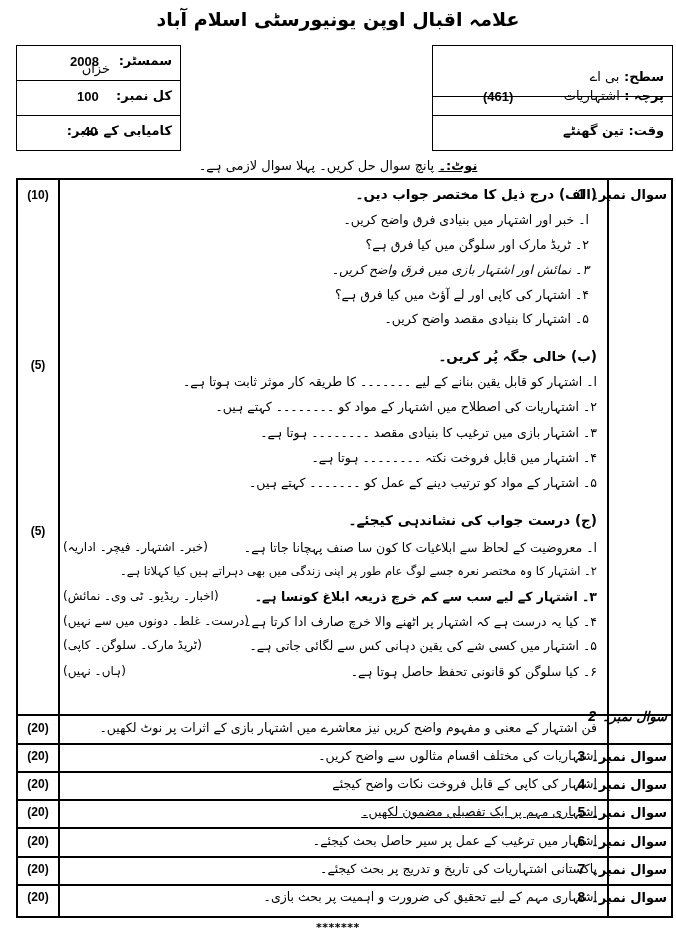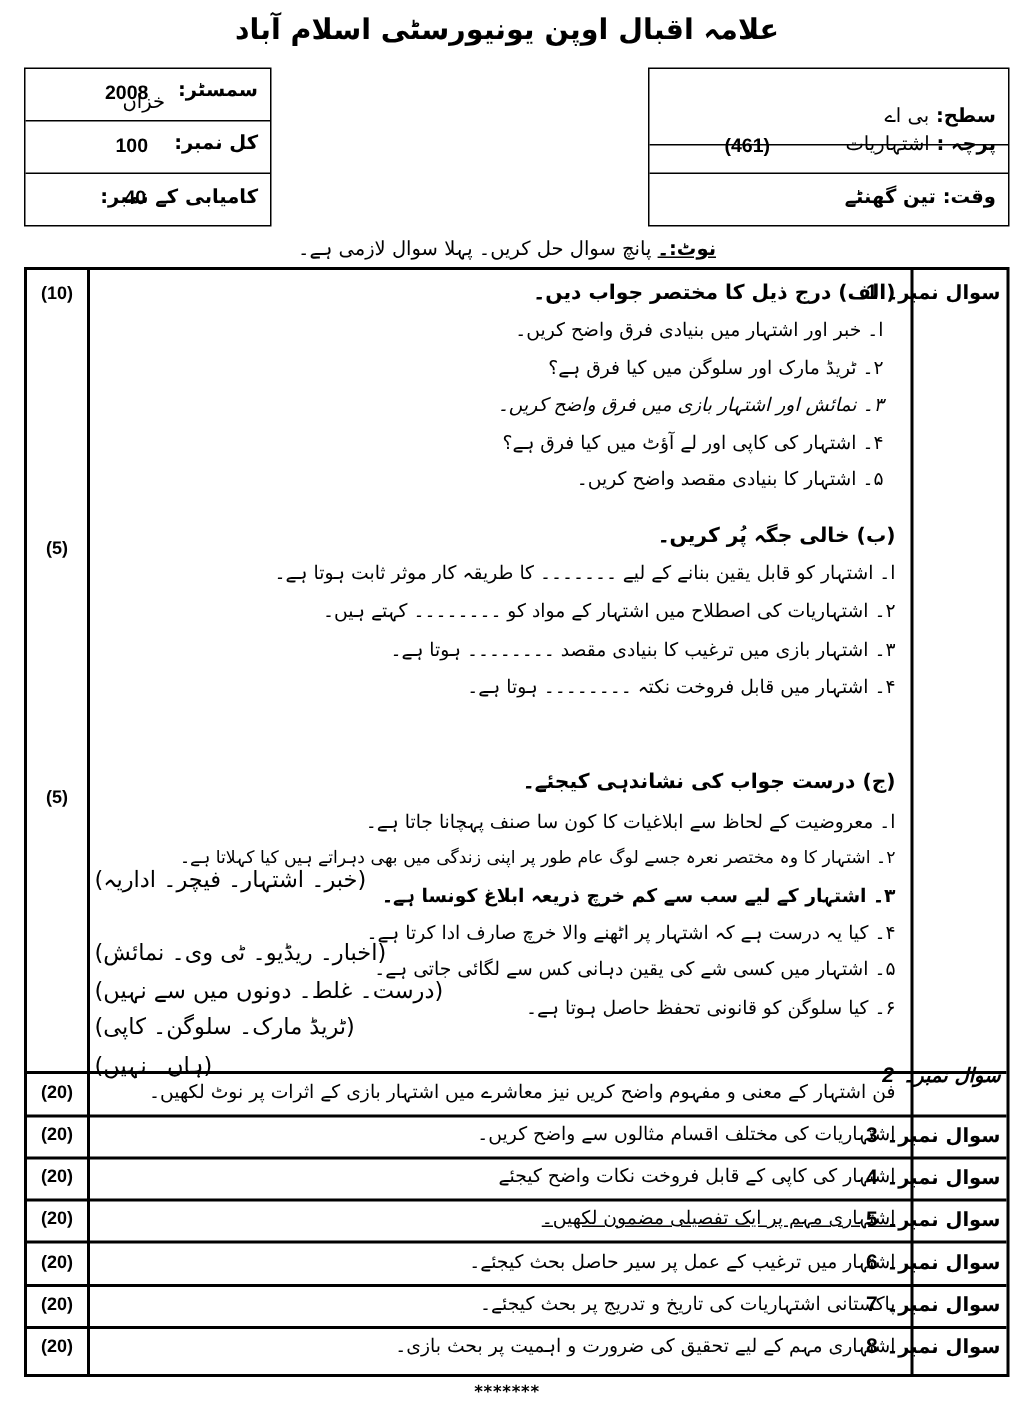--- a/index.html
+++ b/index.html
@@ -44,21 +44,21 @@
     .marks {
       position: absolute; left: 0; width: 40px; text-align: center;
       font-size: 12px; font-weight: bold; font-family: "Liberation Sans", sans-serif;
     }
     .line {
       position: absolute; right: 74px; font-size: 12.5px; direction: rtl;
       white-space: nowrap;
     }
     .sec { font-weight: bold; font-size: 13.5px; }
     .opt {
-      position: absolute; left: 45px; font-size: 15px; direction: rtl; white-space: nowrap; margin-top: 37px;
+      position: absolute; left: 45px; font-size: 12px; direction: rtl; white-space: nowrap;
     }
     .qtext {
       position: absolute; right: 74px; font-size: 12.5px; direction: rtl; white-space: nowrap;
     }
     .stars {
       left: 0; width: 676px; top: 921px; text-align: center;
       font-size: 11px; font-weight: bold; letter-spacing: 0.5px;
     }
   </style>
 </head>
@@ -125,20 +125,21 @@
   <div class="line" style="top:82px; right:82px;font-style:italic;">۳۔ نمائش اور اشتہار بازی میں فرق واضح کریں۔</div>
   <div class="line" style="top:107px; right:82px;">۴۔ اشتہار کی کاپی اور لے آؤٹ میں کیا فرق ہے؟</div>
   <div class="line" style="top:131px; right:82px;">۵۔ اشتہار کا بنیادی مقصد واضح کریں۔</div>
 
   <div class="marks" style="top:178px;">(5)</div>
   <div class="line sec" style="top:168px;">(ب) خالی جگہ پُر کریں۔</div>
   <div class="line" style="top:194px;">ا۔ اشتہار کو قابل یقین بنانے کے لیے ۔۔۔۔۔۔۔ کا طریقہ کار موثر ثابت ہوتا ہے۔</div>
   <div class="line" style="top:219px;">۲۔ اشتہاریات کی اصطلاح میں اشتہار کے مواد کو ۔۔۔۔۔۔۔۔ کہتے ہیں۔</div>
   <div class="line" style="top:245px;">۳۔ اشتہار بازی میں ترغیب کا بنیادی مقصد ۔۔۔۔۔۔۔۔ ہوتا ہے۔</div>
   <div class="line" style="top:270px;">۴۔ اشتہار میں قابل فروخت نکتہ ۔۔۔۔۔۔۔۔ ہوتا ہے۔</div>
+  <div class="line" style="top:295px;">۵۔ اشتہار کے مواد کو ترتیب دینے کے عمل کو ۔۔۔۔۔۔۔ کہتے ہیں۔</div>
 
   <div class="marks" style="top:344px;">(5)</div>
   <div class="line sec" style="top:332px;">(ج) درست جواب کی نشاندہی کیجئے۔</div>
   <div class="line" style="top:360px;">ا۔ معروضیت کے لحاظ سے ابلاغیات کا کون سا صنف پہچانا جاتا ہے۔</div>
   <div class="opt" style="top:360px;">(خبر۔ اشتہار۔ فیچر۔ اداریہ)</div>
   <div class="line" style="top:384px; font-size:11.5px;">۲۔ اشتہار کا وہ مختصر نعرہ جسے لوگ عام طور پر اپنی زندگی میں بھی دہراتے ہیں کیا کہلاتا ہے۔</div>
   <div class="line" style="top:409px;font-weight:bold;">۳۔ اشتہار کے لیے سب سے کم خرچ ذریعہ ابلاغ کونسا ہے۔</div>
   <div class="opt" style="top:409px;">(اخبار۔ ریڈیو۔ ٹی وی۔ نمائش)</div>
   <div class="line" style="top:434px;">۴۔ کیا یہ درست ہے کہ اشتہار پر اٹھنے والا خرچ صارف ادا کرتا ہے۔</div>
   <div class="opt" style="top:434px;">(درست۔ غلط۔ دونوں میں سے نہیں)</div>

